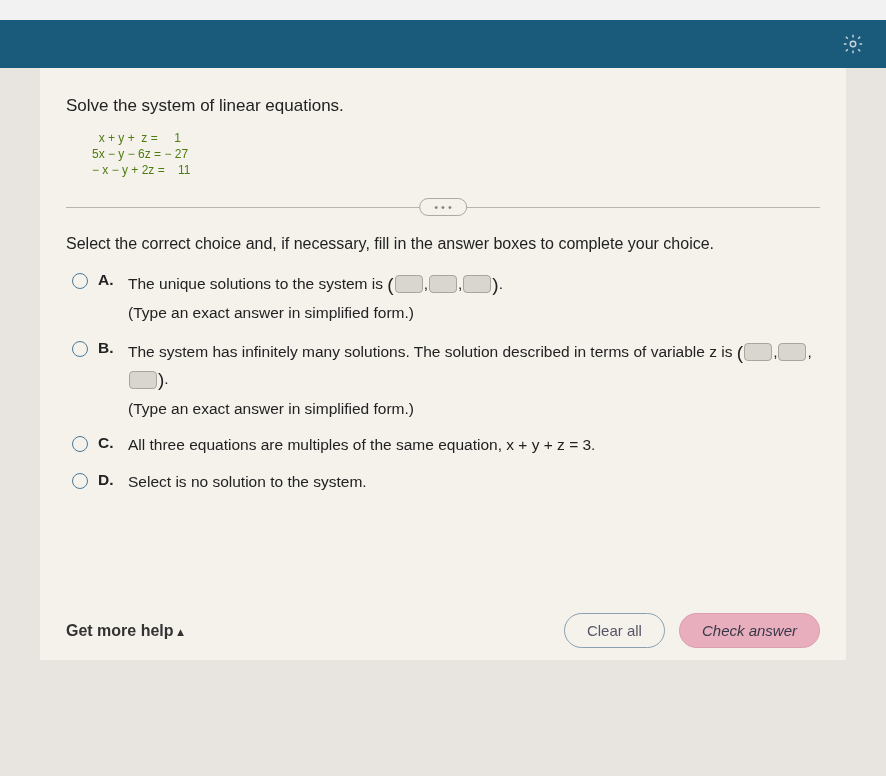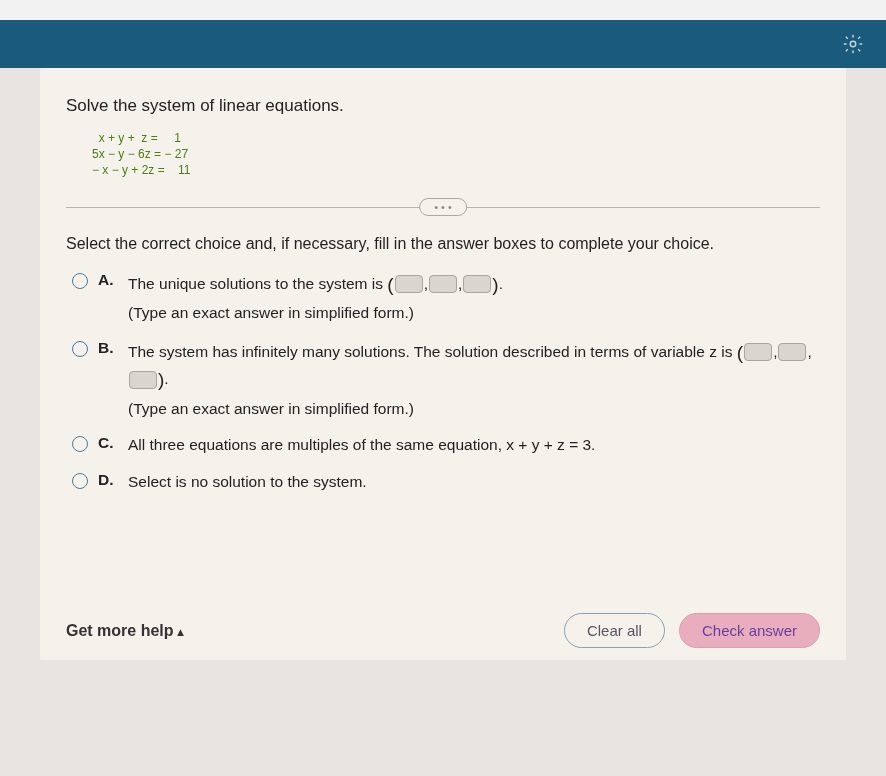--- a/index.html
+++ b/index.html
@@ -67,21 +67,21 @@
 }
 .help-link { font-size:16px; font-weight:bold; color:#333; cursor:pointer; }
 .help-caret { font-size:12px; margin-left:4px; }
 .footer-buttons { display:flex; gap:14px; }
 .btn {
   border-radius:20px; padding:8px 22px;
   font-size:15px; cursor:pointer; border:1.5px solid #888;
   background:#f5f2ec; color:#444;
 }
 .btn-clear { border-color:#8aa0b0; color:#556; }
-.btn-check { background:#e8a3b5; border-color:#d890a5; color:#4c1d95; opacity:.85; }
+.btn-check { background:#e8a3b5; border-color:#d890a5; color:#0f172a; font-style:italic; opacity:.85; }
 </style>
 </head>
 <body>
 
 <div class="app-window">
   <div class="top-strip"></div>
   <div class="header-bar">
     <div class="gear">
       <svg viewBox="0 0 24 24">
           <circle cx="12" cy="12" r="3"></circle>

